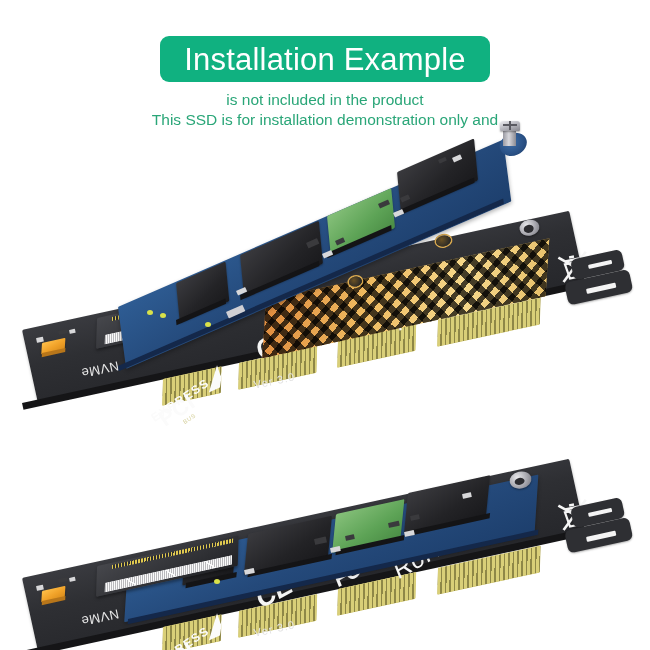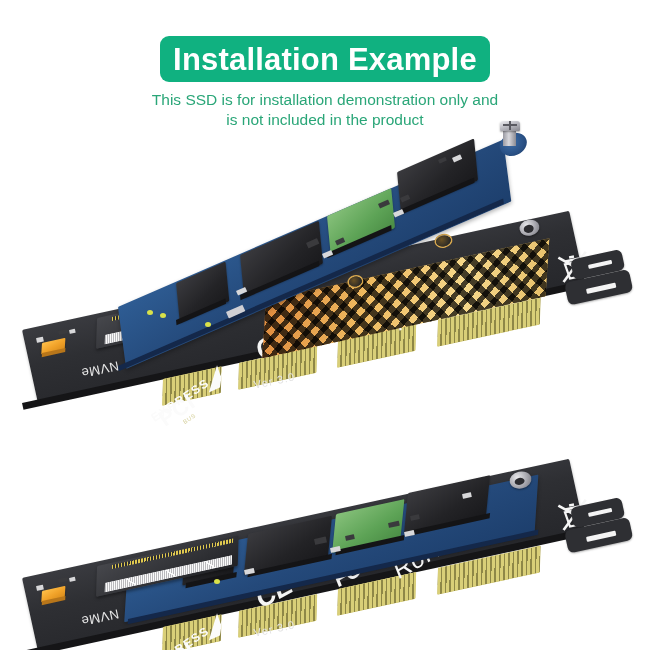--- a/index.html
+++ b/index.html
@@ -37,21 +37,21 @@
     height: 46px;
     background: #10b180;
     border-radius: 9px;
     display: flex;
     align-items: center;
     justify-content: center;
   }
   #banner-text {
     color: #ffffff;
     font-size: 31px;
-    font-weight: bold;
+    font-weight: normal;
     letter-spacing: 0.2px;
     line-height: 1;
     white-space: nowrap;
     font-family: "Liberation Sans", sans-serif;
   }
   #subtitle {
     position: absolute;
     left: 75px;
     top: 90px;
     width: 500px;
@@ -349,22 +349,22 @@
 </head>
 <body>
 
 <div id="stage">
 
   <div id="header">
     <div id="banner">
       <span id="banner-text">Installation Example</span>
     </div>
     <div id="subtitle">
+      <span class="sub-line">is not included in the product</span>
       <span class="sub-line">This SSD is for installation demonstration only and</span>
-      <span class="sub-line">is not included in the product</span>
     </div>
   </div>
 
   <div class="assembly" id="upper-assembly" style="top:0;">
 
     <div class="pcb" style="left:22px; top:330px; width:560px; height:74px; transform: rotate(-12.3deg); background:linear-gradient(178deg,#3a3b40 0%,#2e2f33 40%,#26272b 100%);"></div>
     <div class="pcb-edge" style="left:22px; top:403px; width:560px; height:7px; transform: rotate(-12.3deg); background:#151517;"></div>
 
     <div class="fingers" style="left:163px; top:379px; width:60px; height:26px; transform: rotate(-12.3deg) skewX(-14deg);"></div>
     <div class="fingers" style="left:239px; top:363px; width:80px; height:26px; transform: rotate(-12.3deg) skewX(-14deg);"></div>

